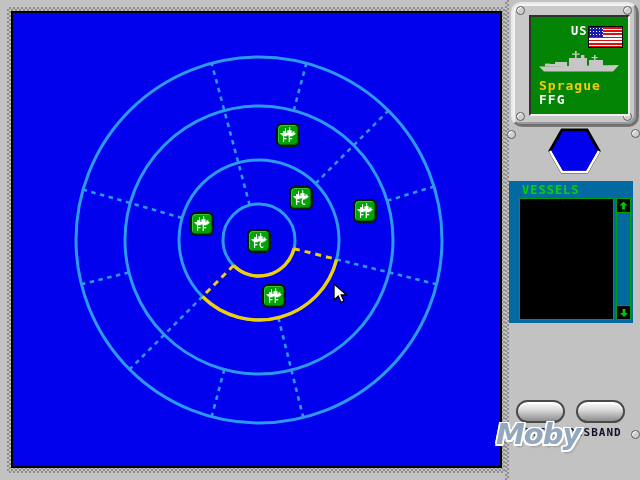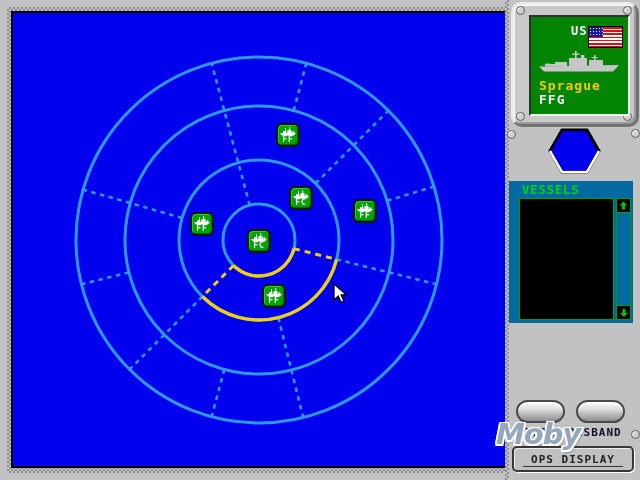--- a/index.html
+++ b/index.html
@@ -4,21 +4,21 @@
 <style>
   html,body{margin:0;padding:0;background:#555;}
   #screen{position:relative;width:640px;height:480px;background:#c2c2c2;overflow:hidden;
           font-family:"DejaVu Sans Mono",monospace;}
   
   .checker{background-image:
       linear-gradient(45deg,#8f8f8f 25%,transparent 25%,transparent 75%,#8f8f8f 75%),
       linear-gradient(45deg,#8f8f8f 25%,transparent 25%,transparent 75%,#8f8f8f 75%);
       background-size:4px 4px;background-position:0 0,2px 2px;background-color:#c2c2c2;}
   #frame-checker{position:absolute;left:7px;top:7px;width:501px;height:466px;}
-  #map{position:absolute;left:11px;top:11px;width:487px;height:453px;border:2px solid #000;padding-left:48px;}
+  #map{position:absolute;left:11px;top:11px;width:487px;height:453px;border:2px solid #000;}
   #map-svg{position:absolute;left:0;top:0;}
   #ship-layer{position:absolute;left:0;top:0;width:100%;height:100%;}
   .ship{position:absolute;width:24px;height:24px;box-sizing:border-box;background:#00A404;
         border:2px solid #001a00;border-radius:6px;text-align:center;
         box-shadow:inset 1px 1px 0 rgba(170,255,170,.35), inset -1px -1px 0 rgba(0,40,0,.45);}
   .ship .sil{display:block;margin:2px auto 0;}
   .slabel{display:block;margin-top:-1px;font:bold 8px "DejaVu Sans Mono",monospace;color:#fff;letter-spacing:1px;}
   
   #sidebar{position:absolute;left:505px;top:0;width:135px;height:480px;background:#c2c2c2;}
   #sidebar-dither{position:absolute;left:0;top:0;width:4px;height:480px;}
@@ -244,20 +244,16 @@
     </div>
 
 
     <div id="form-btn" class="capsule"></div>
     <div id="disband-btn" class="capsule"></div>
     <div id="form-label" class="btn-label">FORM</div>
     <div id="disband-label" class="btn-label">DISBAND</div>
     <div class="screw" style="left:1px;top:428px;"></div>
     <div class="screw" style="left:126px;top:430px;"></div>
 
-    <div id="ops-btn">
-      <span>OPS DISPLAY</span>
-      <div id="ops-underline"></div>
-    </div>
   </div>
 
   <div id="wm1" class="wm">Moby</div>
 </div>
 
 </body></html>

